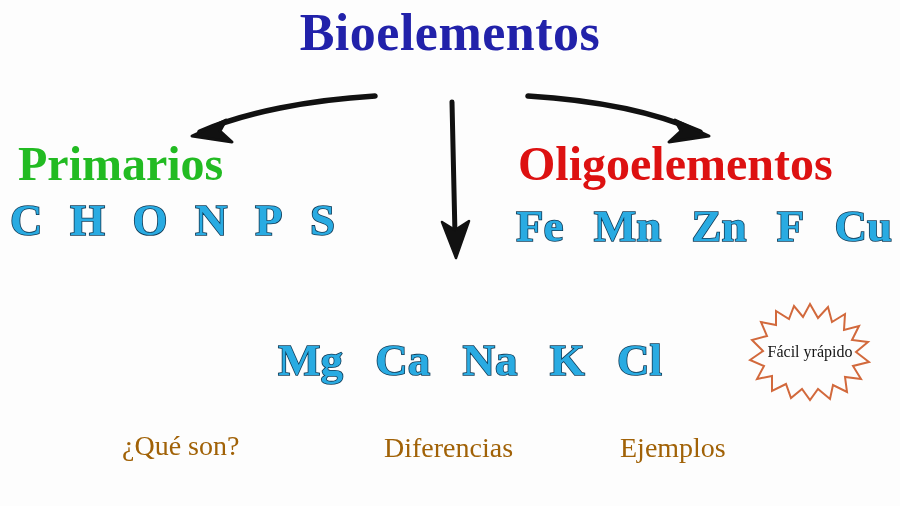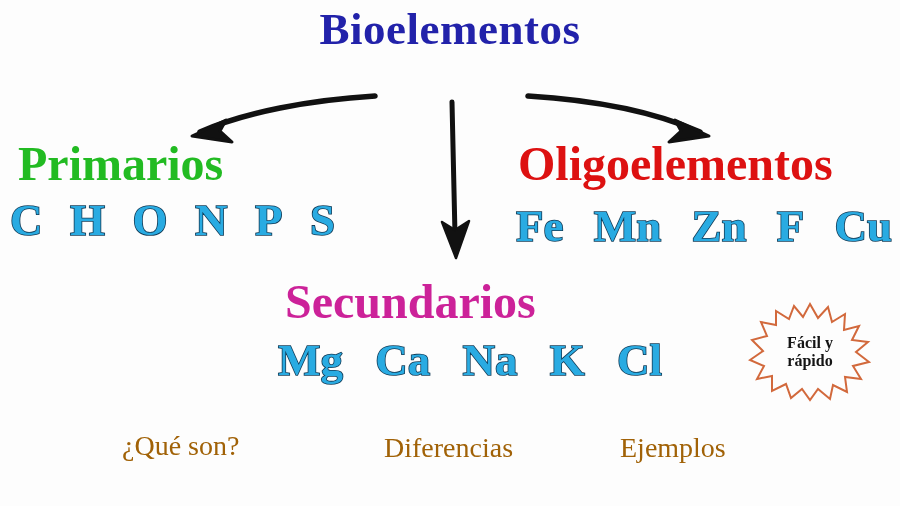--- a/index.html
+++ b/index.html
@@ -18,21 +18,21 @@
   }
 
   
   .title {
     position: absolute;
     left: 0;
     top: 6px;
     width: 900px;
     text-align: center;
     font-family: "Liberation Serif", serif;
-    font-size: 45px;
+    font-size: 52px;
     font-weight: 700;
     letter-spacing: 0.5px;
     color: #2222aa;
     line-height: 1.05;
     white-space: nowrap;
   }
 
   
   .cat-head {
     position: absolute;
@@ -118,26 +118,26 @@
     left: 0;
     top: 0;
   }
   #badge .badge-text {
     position: absolute;
     left: 0;
     top: 0;
     width: 124px;
     height: 104px;
     display: flex;
-    flex-direction: column;
+    flex-direction: row;
     align-items: center;
     justify-content: center;
     font-family: "Liberation Serif", serif;
     font-size: 16px;
-    font-weight: 700;
+    font-weight: 400;
     color: #141414;
     line-height: 1.12;
     text-align: center;
   }
 
   
   .bottom-label {
     position: absolute;
     font-family: "Liberation Serif", serif;
     font-size: 28px;
@@ -187,21 +187,20 @@
 
   <div class="cat-head" id="cat-oligo">Oligoelementos</div>
   <div class="elem-row" id="row-oligo">
     <span class="elem">Fe</span>
     <span class="elem">Mn</span>
     <span class="elem">Zn</span>
     <span class="elem">F</span>
     <span class="elem">Cu</span>
   </div>
 
-  <div class="cat-head" id="cat-secundarios">Secundarios</div>
   <div class="elem-row" id="row-secundarios">
     <span class="elem">Mg</span>
     <span class="elem">Ca</span>
     <span class="elem">Na</span>
     <span class="elem">K</span>
     <span class="elem">Cl</span>
   </div>
 
   <div id="badge">
     <svg width="124" height="104" viewBox="0 0 124 104" xmlns="http://www.w3.org/2000/svg">

